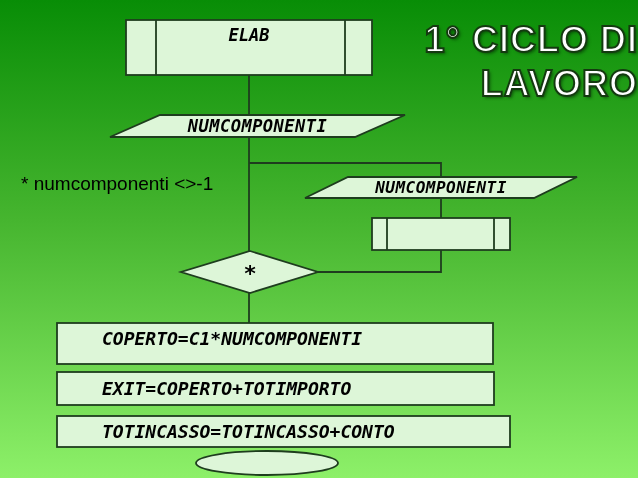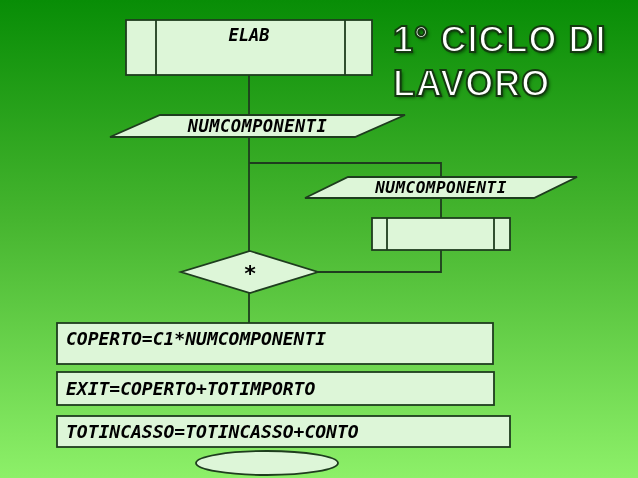--- a/index.html
+++ b/index.html
@@ -12,24 +12,24 @@
   }
   #shapes{position:absolute;left:0;top:0;}
   .lbl{
     position:absolute;
     display:flex;align-items:center;justify-content:center;
     font-family:"DejaVu Sans Mono",monospace;
     font-weight:bold;color:#000;
     white-space:nowrap;
     font-style:italic;
   }
-  .lbl.left{justify-content:flex-start;}
+  .lbl.left{justify-content:flex-start;margin-left:36px;}
   #title{
     position:absolute;left:393px;top:18px;width:245px;
-    text-align:left;
+    text-align:right;
     font-weight:bold;font-size:36px;line-height:44px;
     color:#ffffff;
     -webkit-text-stroke:2px #143a10;
     text-shadow:2px 2px 3px rgba(0,40,0,0.55);
     letter-spacing:1px;
   }
   #note{
     position:absolute;left:21px;top:173px;
     font-size:19px;color:#000;
     font-family:"Liberation Sans",sans-serif;
@@ -82,20 +82,21 @@
 
       <ellipse cx="267" cy="463" rx="71" ry="12"></ellipse>
     </g>
   </svg>
 
   <div id="title">
     <div>1° CICLO DI</div>
     <div>LAVORO</div>
   </div>
 
+  <div id="note">* numcomponenti &lt;&gt;-1</div>
 
   <div class="lbl" id="elab-label">ELAB</div>
   <div class="lbl" id="input1-label">NUMCOMPONENTI</div>
   <div class="lbl" id="input2-label">NUMCOMPONENTI</div>
   <div class="lbl" id="decision-label">*</div>
   <div class="lbl left" id="process1-label">COPERTO=C1*NUMCOMPONENTI</div>
   <div class="lbl left" id="process2-label">EXIT=COPERTO+TOTIMPORTO</div>
   <div class="lbl left" id="process3-label">TOTINCASSO=TOTINCASSO+CONTO</div>
   <div class="lbl" id="exit-label">EXIT</div>
 

